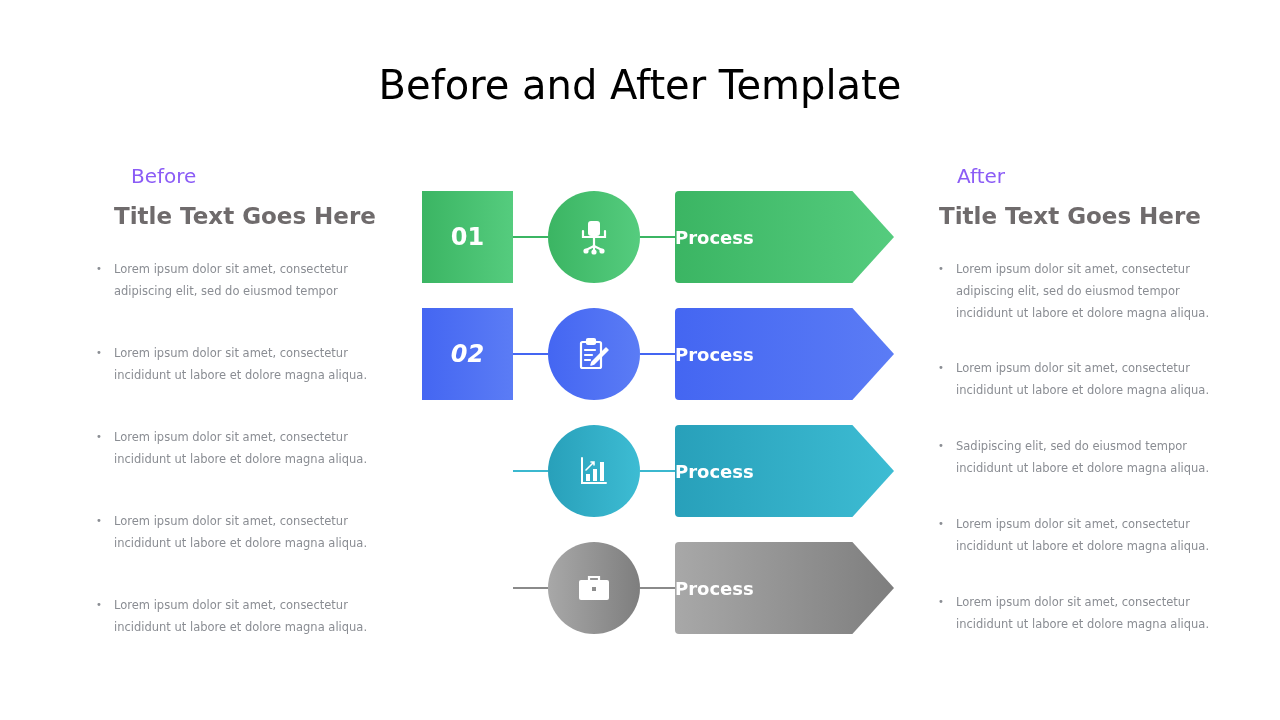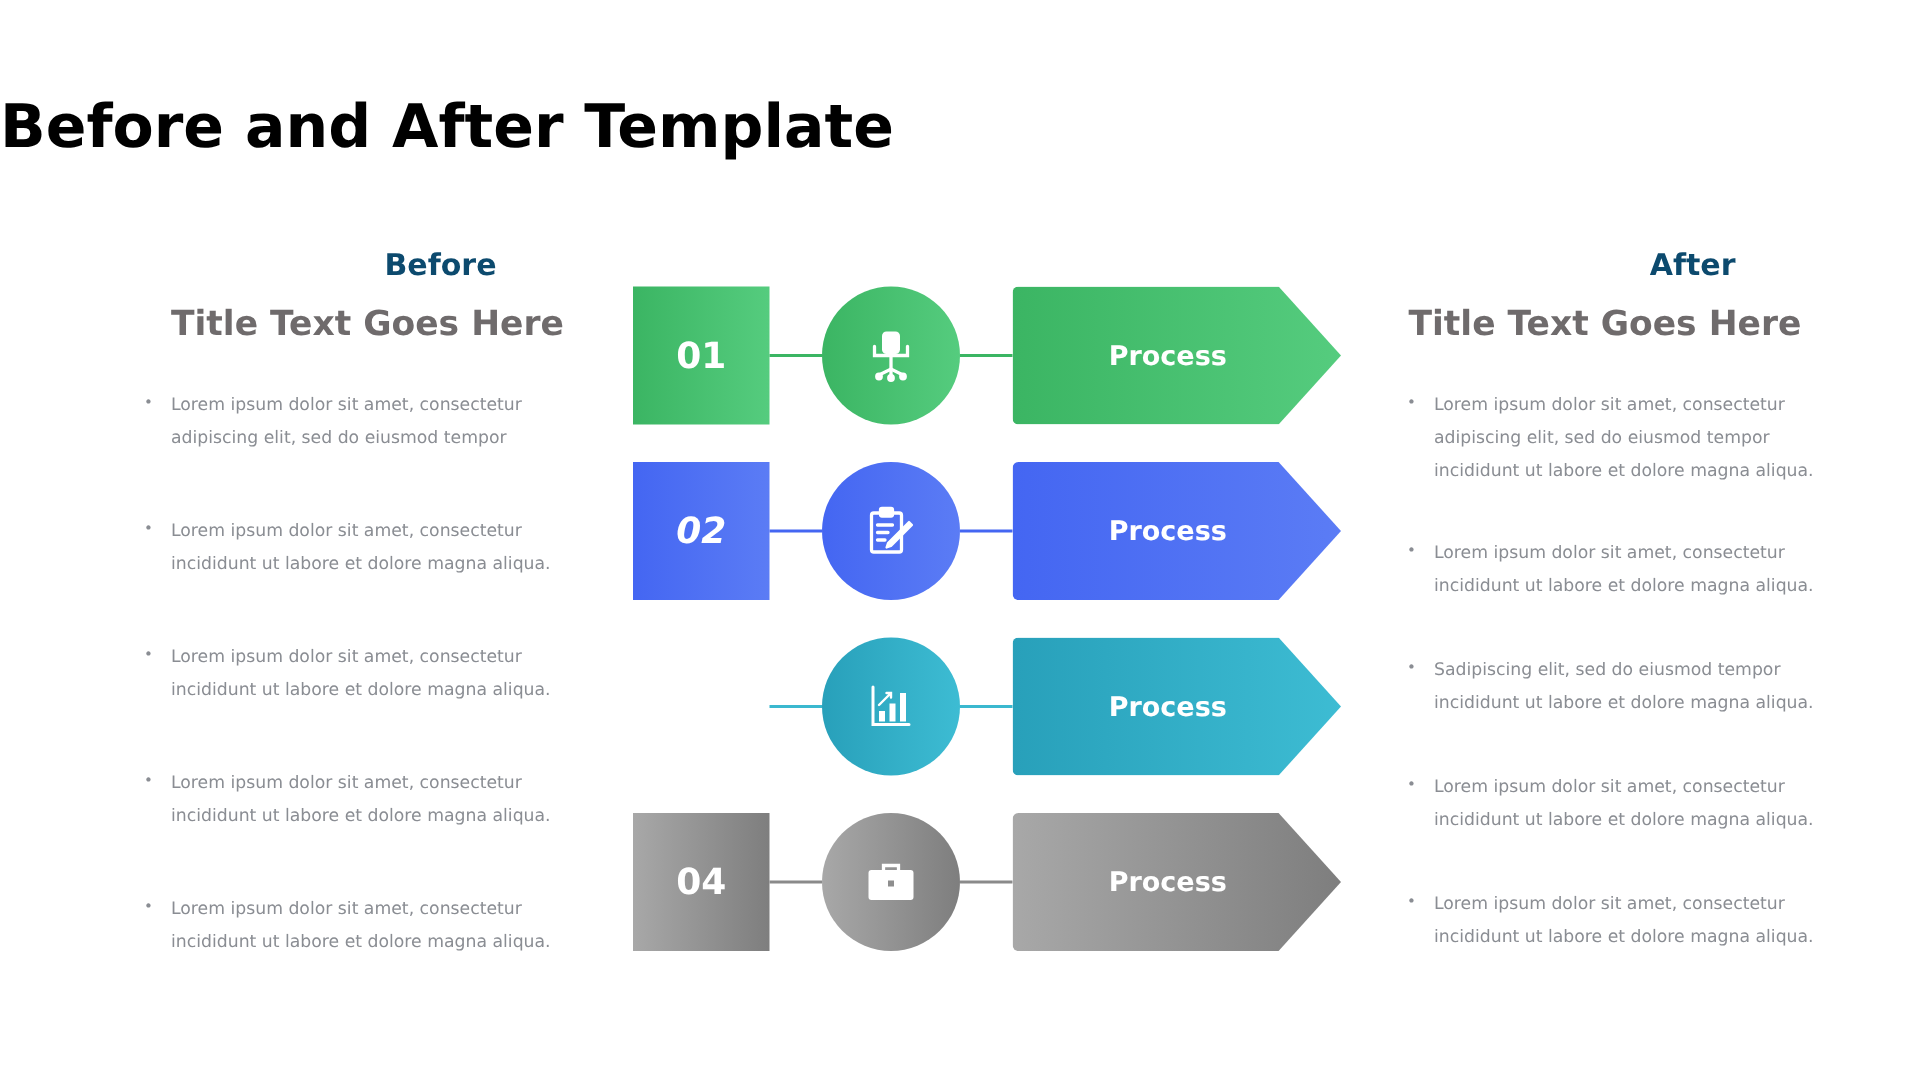--- a/index.html
+++ b/index.html
@@ -1,27 +1,27 @@
 <!DOCTYPE html>
 <html><head>
 <meta charset="utf-8">
 <style>
   * { box-sizing: border-box; margin: 0; padding: 0; }
   html, body { width: 1280px; height: 720px; background: #ffffff; overflow: hidden; }
   body { position: relative; font-family: "DejaVu Sans", sans-serif; }
 
   .main-title {
-    position: absolute; left: 0; top: 62px; width: 1280px; 
-    font-family: "DejaVu Sans", sans-serif; font-weight: bold; font-size: 40px;
+    position: absolute; left: 0; top: 62px; width: 1280px; text-align: center;
+    font-family: "DejaVu Sans", sans-serif; font-weight: normal; font-size: 40px;
     color: #000; letter-spacing: 0px;
   }
 
   .col-heading {
-    position: absolute; top: 164px; font-weight: bold; font-size: 20px; color: #0c4a6e;
-    text-align: right;
+    position: absolute; top: 164px; font-weight: normal; font-size: 20px; color: #8b5cf6;
+    text-align: left;
   }
   .col-title {
     position: absolute; top: 203px; font-weight: bold; font-size: 23px; color: #6f6b6c;
     white-space: nowrap;
   }
   .bullets { position: absolute; list-style: none; }
   .bullet {
     position: absolute; left: 0; font-family: "DejaVu Sans", sans-serif; font-size: 11.5px;
     line-height: 22px; color: #8a8d93; white-space: nowrap;
   }
@@ -37,21 +37,21 @@
   }
   .connector { position: absolute; top: 45px; height: 1.5px; }
   .circle {
     position: absolute; left: 126px; top: 0; width: 92px; height: 92px; border-radius: 50%;
     display: flex; align-items: center; justify-content: center;
   }
   .arrow {
     position: absolute; left: 253px; top: 0; width: 219px; height: 92px;
     clip-path: polygon(0 0, 81% 0, 100% 50%, 81% 100%, 0 100%);
     border-radius: 4px;
-    display: flex; align-items: center; justify-content: center;
+    display: flex; align-items: center; justify-content: flex-start;
   }
   .arrow span {
     font-weight: bold; font-size: 18px; color: #fff; padding-right: 12px;
   }
 </style>
 </head>
 <body>
 
 <div class="main-title">Before and After Template</div>
 
@@ -165,21 +165,20 @@
       <rect x="21" y="6" width="4" height="19" fill="#fff" stroke="none"></rect>
       <path d="M7 14 L15 6 M12 6 H15 V9" stroke-width="1.6"></path>
     </svg>
   </div>
   <div class="arrow" style="background:linear-gradient(90deg,#28a0ba,#3dbcd3);">
     <span>Process</span>
   </div>
 </div>
 
 <div class="row" style="top:542px;">
-  <div class="num-box" style="background:linear-gradient(90deg,#a8a8a8,#7e7e7e);">04</div>
   <div class="connector" style="left:91px; width:35px; background:#8a8a8a;"></div>
   <div class="connector" style="left:218px; width:35px; background:#8a8a8a;"></div>
   <div class="circle" style="background:linear-gradient(90deg,#a8a8a8,#7e7e7e);">
     <svg width="32" height="28" viewBox="0 0 32 28" fill="none">
       <path d="M11 6 V3 H21 V6" stroke="#fff" stroke-width="2.2"></path>
       <rect x="1" y="6" width="30" height="20" rx="2" fill="#fff"></rect>
       <rect x="14" y="13" width="4" height="4" fill="#8e8e8e"></rect>
     </svg>
   </div>
   <div class="arrow" style="background:linear-gradient(90deg,#a8a8a8,#7e7e7e);">

